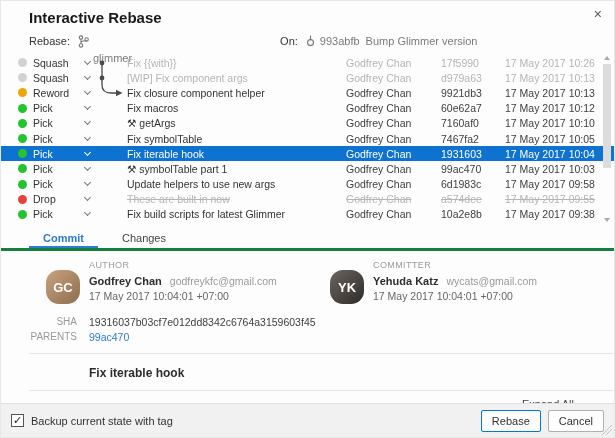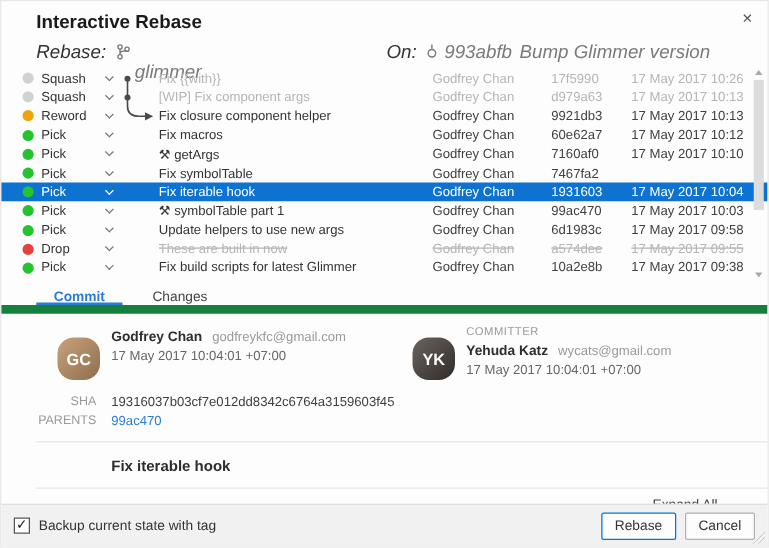--- a/index.html
+++ b/index.html
@@ -6,21 +6,21 @@
   html,body { width: 615px; height: 438px; overflow: hidden; }
   body {
     font-family: "Liberation Sans", sans-serif;
     background: #fdfdfd; color: #333; position: relative;
     border: 1px solid #e8e8e8;
   }
   
   .hdr { padding: 8px 28px 0 28px; position: relative; }
   .title { font-size: 15px; font-weight: bold; color: #1a1a1a; }
   .close { position: absolute; top: 6px; right: 12px; font-size: 14px; color: #555; cursor: pointer; line-height: 14px; }
-  .subhdr { display: flex; align-items: center; margin-top: 7px; font-size: 15px; height: 16px; font-style: italic; }
+  .subhdr { display: flex; align-items: center; margin-top: 7px; font-size: 11px; height: 16px; }
   .subhdr .lbl { color: #333; }
   .subhdr .val { color: #7a7a7a; margin-left: 4px; margin-top: 33px; }
   .bicon { margin-left: 8px; display: inline-flex; }
   .on-group { margin-left: 148px; display: flex; align-items: center; }
   .on-hash { color: #7a7a7a; margin-left: 5px; }
   .on-msg { color: #7a7a7a; margin-left: 6px; }
   
   .list { margin-top: 6px; position: relative; height: 168px; }
   .row {
     display: grid; height: 15.2px; align-items: center;
@@ -42,21 +42,21 @@
   .state-selected .hash, .state-selected .date { color: #fff; }
   .state-selected .chev i { border-color: #fff; }
   .graph-overlay { position: absolute; left: 96px; top: 0; pointer-events: none; }
   
   .sbar { position: absolute; right: 2px; top: 0; width: 9px; height: 168px; }
   .sbar .thumb { position: absolute; left: 0; top: 9px; width: 8px; height: 104px; background: #dcdcdc; }
   .sbar .arr { position: absolute; left: 1px; width: 0; height: 0; border-left: 3px solid transparent; border-right: 3px solid transparent; }
   .sbar .up { top: 1px; border-bottom: 4px solid #a9a9a9; }
   .sbar .dn { bottom: 1px; border-top: 4px solid #a9a9a9; }
   
-  .tabs { display: flex; border-bottom: 7px solid #15803d; padding-left: 28px; margin-top: 4px; height: 24px; }
+  .tabs { display: flex; border-bottom: 3px solid #15803d; padding-left: 28px; margin-top: 4px; height: 24px; }
   .tab { font-size: 11px; padding: 5px 14px 4px 14px; color: #444; cursor: pointer; border-bottom: 2px solid transparent; margin-right: 10px; }
   .tab.active { color: #2b7cd5; font-weight: bold; border-bottom-color: #2b7cd5; }
   
   .persons { display: grid; grid-template-columns: 1fr 1fr; padding: 8px 0 6px 45px; }
   .person { display: flex; }
   .avatar { width: 34px; height: 34px; border-radius: 13px; margin-top: 11px; flex: 0 0 34px;
     display: flex; align-items: center; justify-content: center; color: #fff; font-size: 13px; font-weight: bold; }
   .avatar.a1 { background: linear-gradient(135deg, #c9a27c, #8d6e4f); }
   .avatar.a2 { background: linear-gradient(135deg, #6b6560, #2f2b28); }
   .pinfo { margin-left: 9px; }
@@ -206,20 +206,21 @@
     <div class="row state-normal">
     <span class="dot" style="background: rgb(35, 196, 47);"></span>
     <span class="action">Pick</span>
     <span class="chev">
         <i></i>
       </span>
     <span class="graph"></span>
     <span class="msg">Fix symbolTable</span>
     <span class="author">Godfrey Chan</span>
     <span class="hash">7467fa2</span>
+    <span class="date">17 May 2017 10:05</span>
   </div>
     <div class="row state-selected">
     <span class="dot" style="background: rgb(35, 196, 47);"></span>
     <span class="action">Pick</span>
     <span class="chev">
         <i></i>
       </span>
     <span class="graph"></span>
     <span class="msg">Fix iterable hook</span>
     <span class="author">Godfrey Chan</span>
@@ -278,20 +279,21 @@
 
 <div class="tabs">
     <div class="tab active">Commit</div>
     <div class="tab">Changes</div>
   </div>
 
 <div class="persons">
   <div class="person">
     <div class="avatar a1">GC</div>
     <div class="pinfo">
+      <div class="plabel">AUTHOR</div>
       <div class="pname-line">
         <span class="pname">Godfrey Chan</span>
         <span class="pemail">godfreykfc@gmail.com</span>
       </div>
       <div class="pdate">17 May 2017 10:04:01 +07:00</div>
     </div>
   </div>
   <div class="person">
     <div class="avatar a2">YK</div>
     <div class="pinfo">

